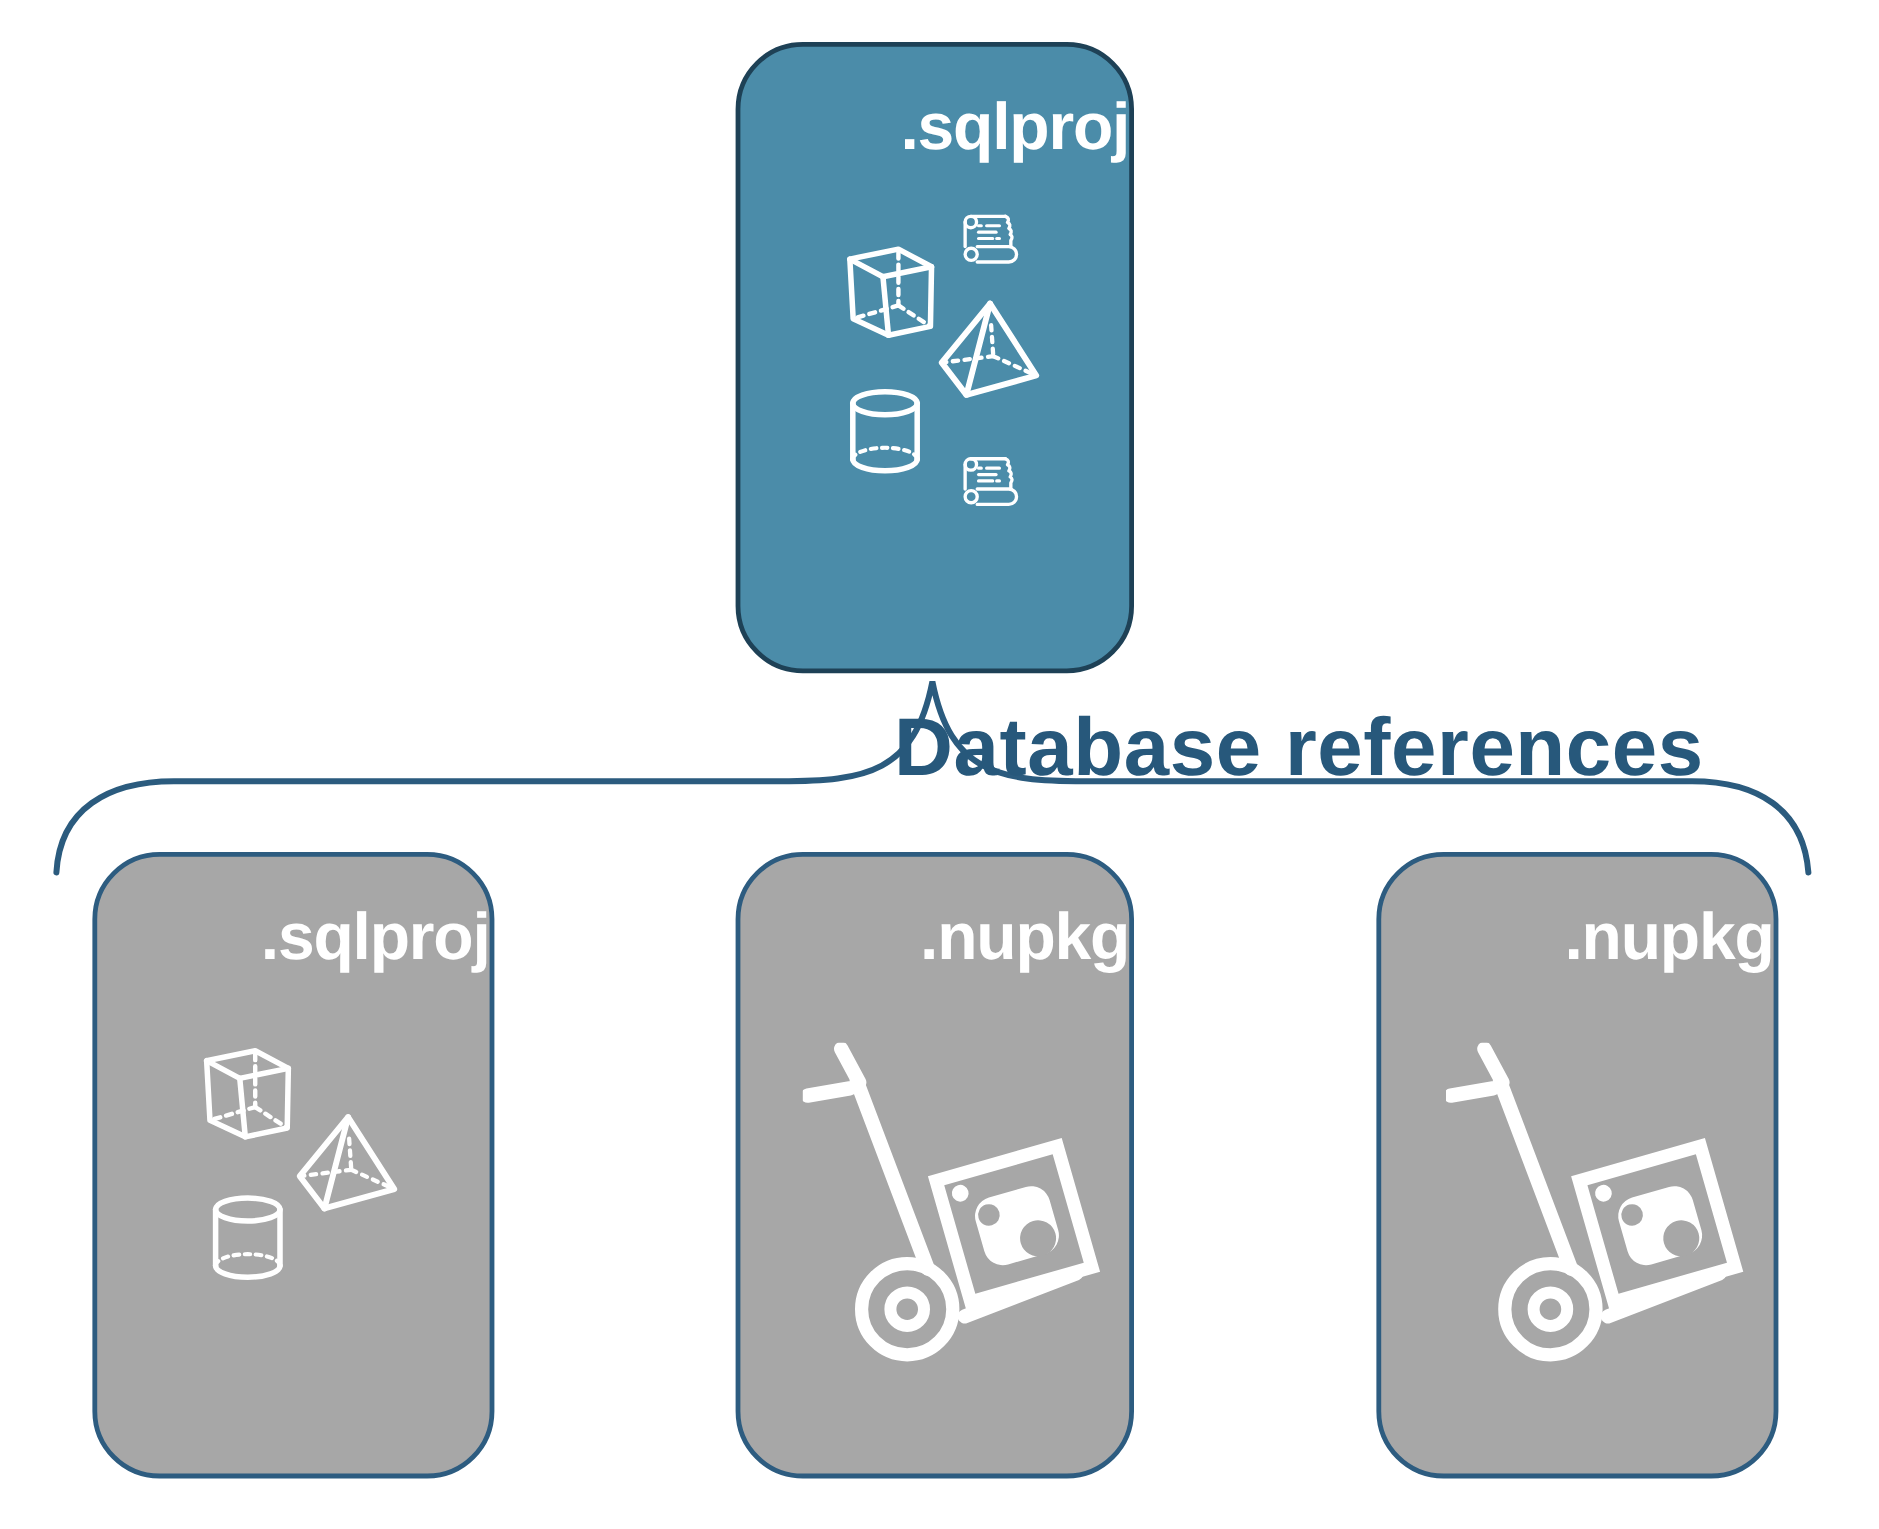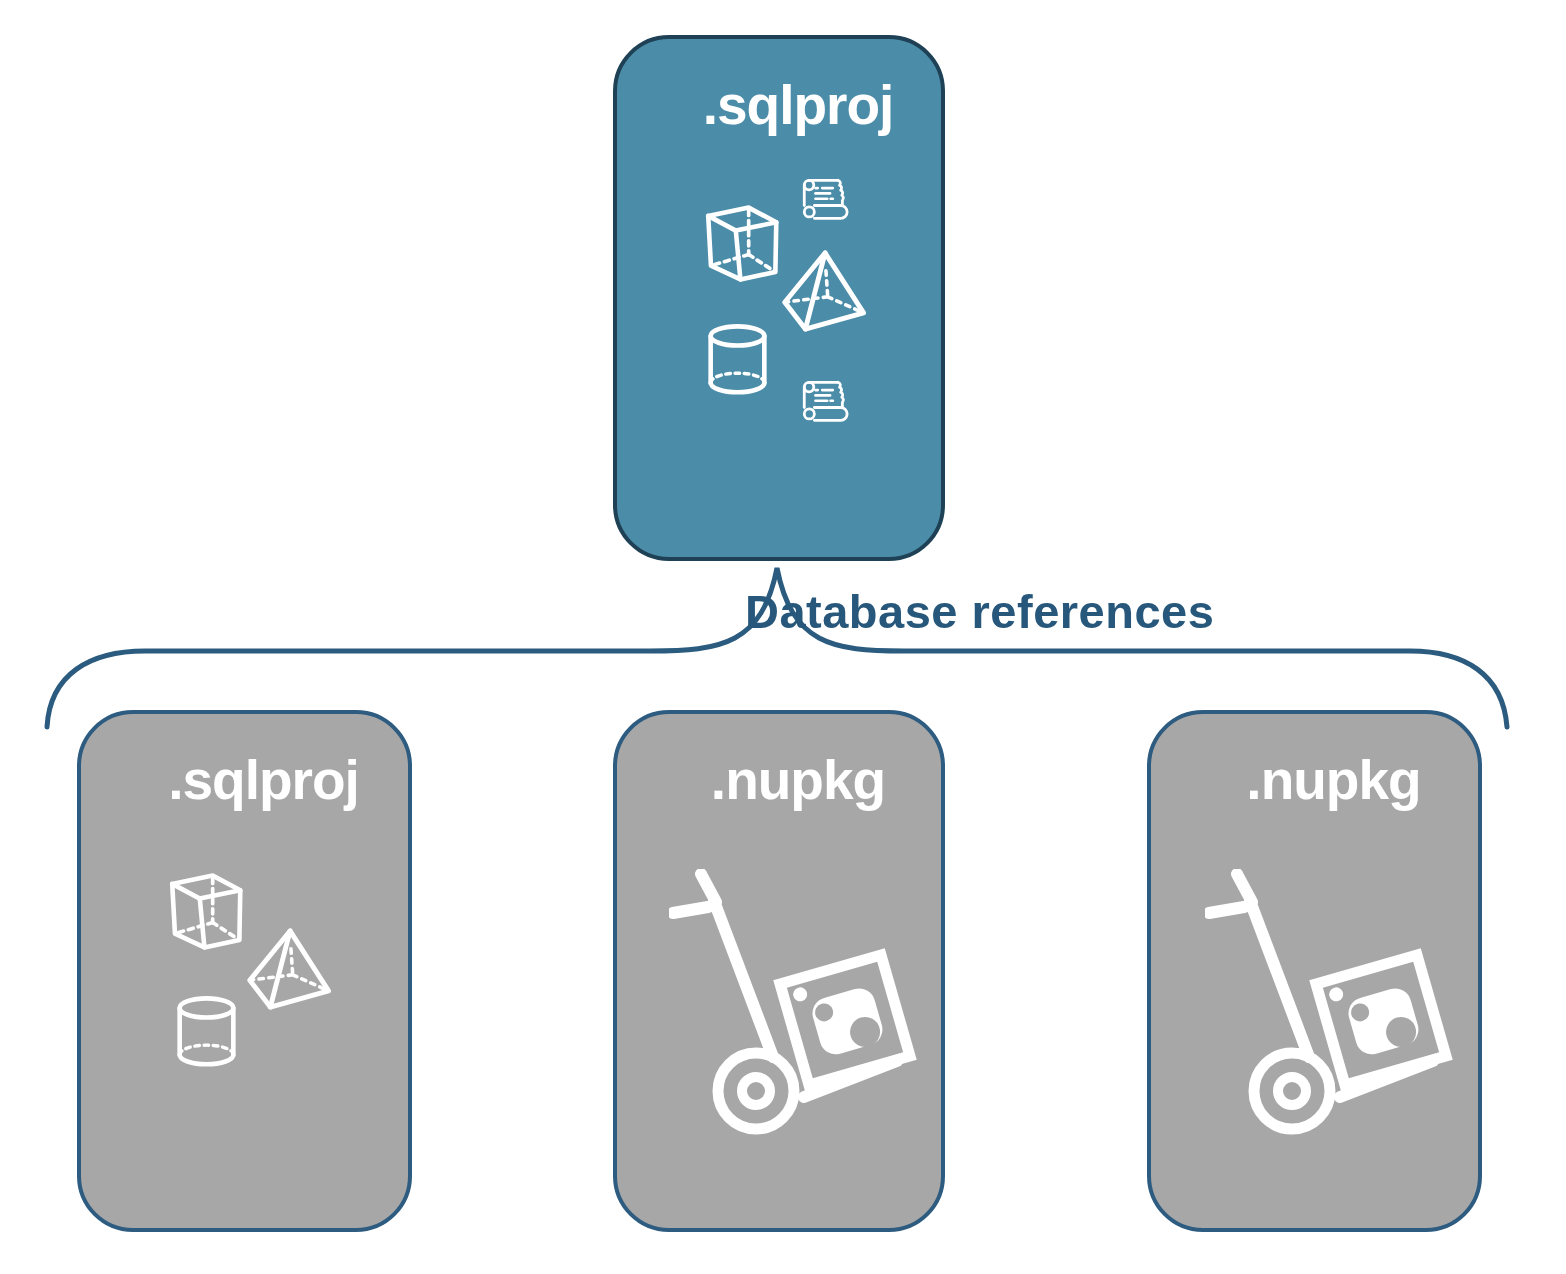--- a/index.html
+++ b/index.html
@@ -33,36 +33,35 @@
     background:var(--child-fill);
     border:4px solid var(--child-border);
     top:710px;height:522px;
   }
   .node-child-1{left:77px;width:335px;}
   .node-child-2{left:613px;width:332px;}
   .node-child-3{left:1147px;width:335px;}
   .box-label{
     position:absolute;
     top:34px;left:0;width:100%;
-    text-align:center;
+    text-align:right;
     font-size:55px;
     font-weight:bold;
     letter-spacing:-1px;
     color:#fff;
-    margin-left:19px;
   }
   .icon{position:absolute;color:var(--icon-stroke);}
   .brace-layer{
     position:absolute;left:0;top:0;width:1566px;height:1274px;
     pointer-events:none;
   }
   .connector-label{
     position:absolute;
     left:745px;top:584px;
-    font-size:47px;
+    font-size:68px;
     font-weight:bold;
     letter-spacing:0.5px;
     color:var(--connector-text);
     white-space:nowrap;
   }
 </style>
 </head>
 <body>
 
 <svg width="0" height="0" style="position:absolute">

